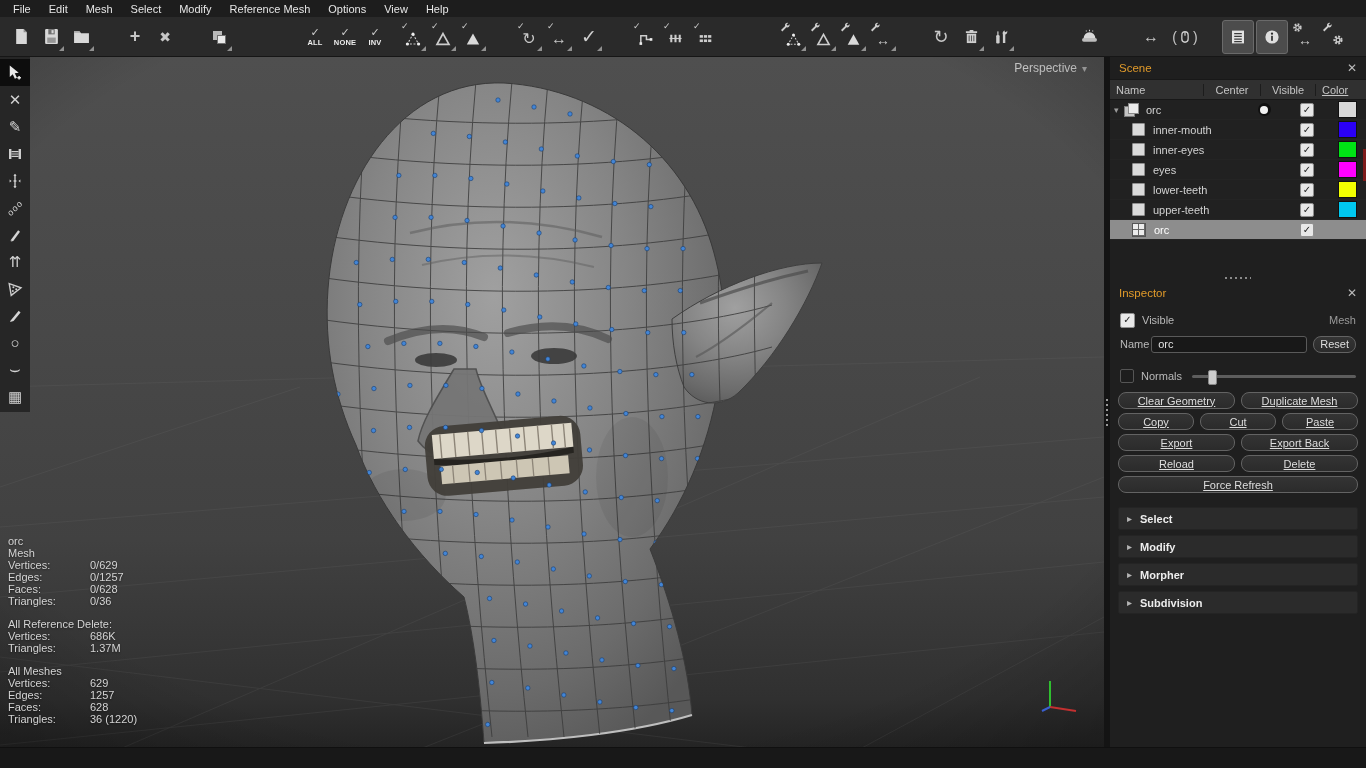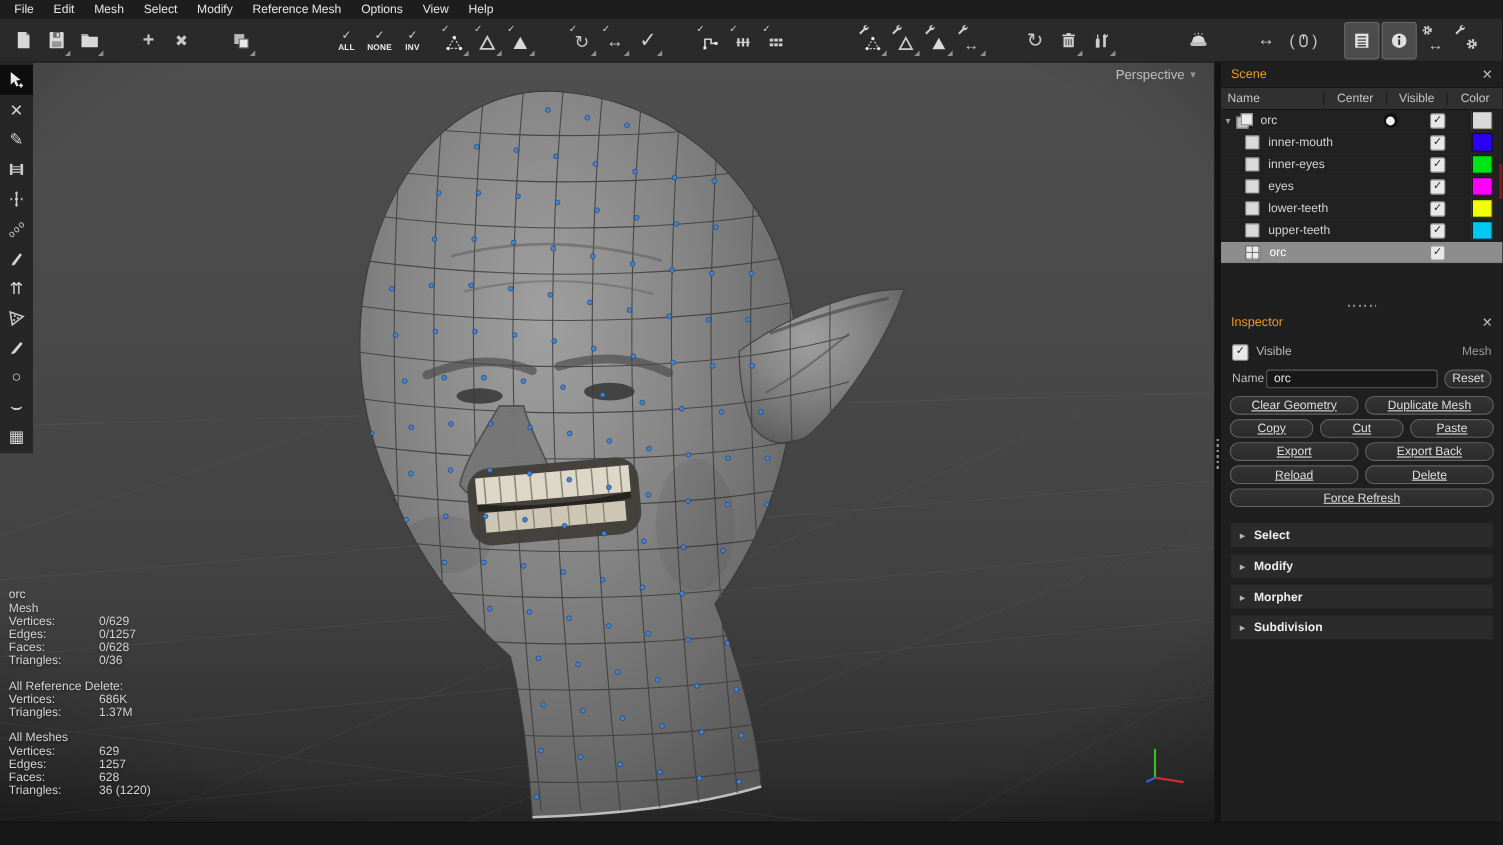--- a/index.html
+++ b/index.html
@@ -61,21 +61,21 @@
   
   .panel{width:256px;flex:0 0 auto;background:#1f1f1f;position:relative;font-size:11px;color:#c9c9c9;}
   .phead{height:22px;display:flex;align-items:center;padding:0 9px;}
   .phead .ptitle{color:#e09a2a;font-weight:normal;font-size:11.5px;flex:1;}
   .phead .pclose{color:#bbb;font-size:12px;cursor:default;}
   .colhead{height:19px;background:#303030;display:flex;align-items:center;border-top:1px solid #181818;border-bottom:1px solid #181818;color:#c4c4c4;}
   .colhead span{padding:0 6px;}
   .ch-name{flex:1;border-right:1px solid #1c1c1c;}
   .ch-center{width:44px;text-align:center;border-right:1px solid #1c1c1c;}
   .ch-vis{width:42px;text-align:center;border-right:1px solid #1c1c1c;}
-  .ch-col{width:38px;text-align:center;}
+  .ch-col{width:38px;text-align:left;text-decoration:underline;}
   .srow{height:19px;display:flex;align-items:center;border-bottom:1px solid #242424;background:#212121;}
   .srow.child{padding-left:22px;align-items:center;}
   .srow.root{padding-left:4px;}
   .srow.selrow{background:#8d8d8d;color:#fff;}
   .caret{color:#9a9a9a;font-size:9px;width:10px;}
   .sname{flex:1;padding-left:8px;color:#d2d2d2;}
   .selrow .sname{color:#ffffff;}
   .cell-center{width:44px;display:flex;justify-content:center;}
   .cell-vis{width:42px;display:flex;justify-content:center;}
   .cell-col{width:38px;display:flex;justify-content:center;}
@@ -944,20 +944,30 @@
         <span class="vlabel">Visible</span>
         <span class="mtype">Mesh</span>
       </div>
 
       <div class="irow nm-row">
         <span class="nlabel">Name</span>
         <input class="txt" type="text" value="orc" style="">
         <button class="btn rst">Reset</button>
       </div>
 
+      <div class="irow nrm-row">
+        <span class="cb un">
+            <span>✓</span>
+          </span>
+        <span class="nrml">Normals</span>
+        <span class="slider">
+            <span class="track"></span>
+            <span class="handle"></span>
+          </span>
+      </div>
 
       <div class="bgrid">
         <div class="brow">
           <button class="btn">Clear Geometry</button>
           <button class="btn">Duplicate Mesh</button>
         </div>
         <div class="brow">
           <button class="btn">Copy</button>
           <button class="btn">Cut</button>
           <button class="btn">Paste</button>

